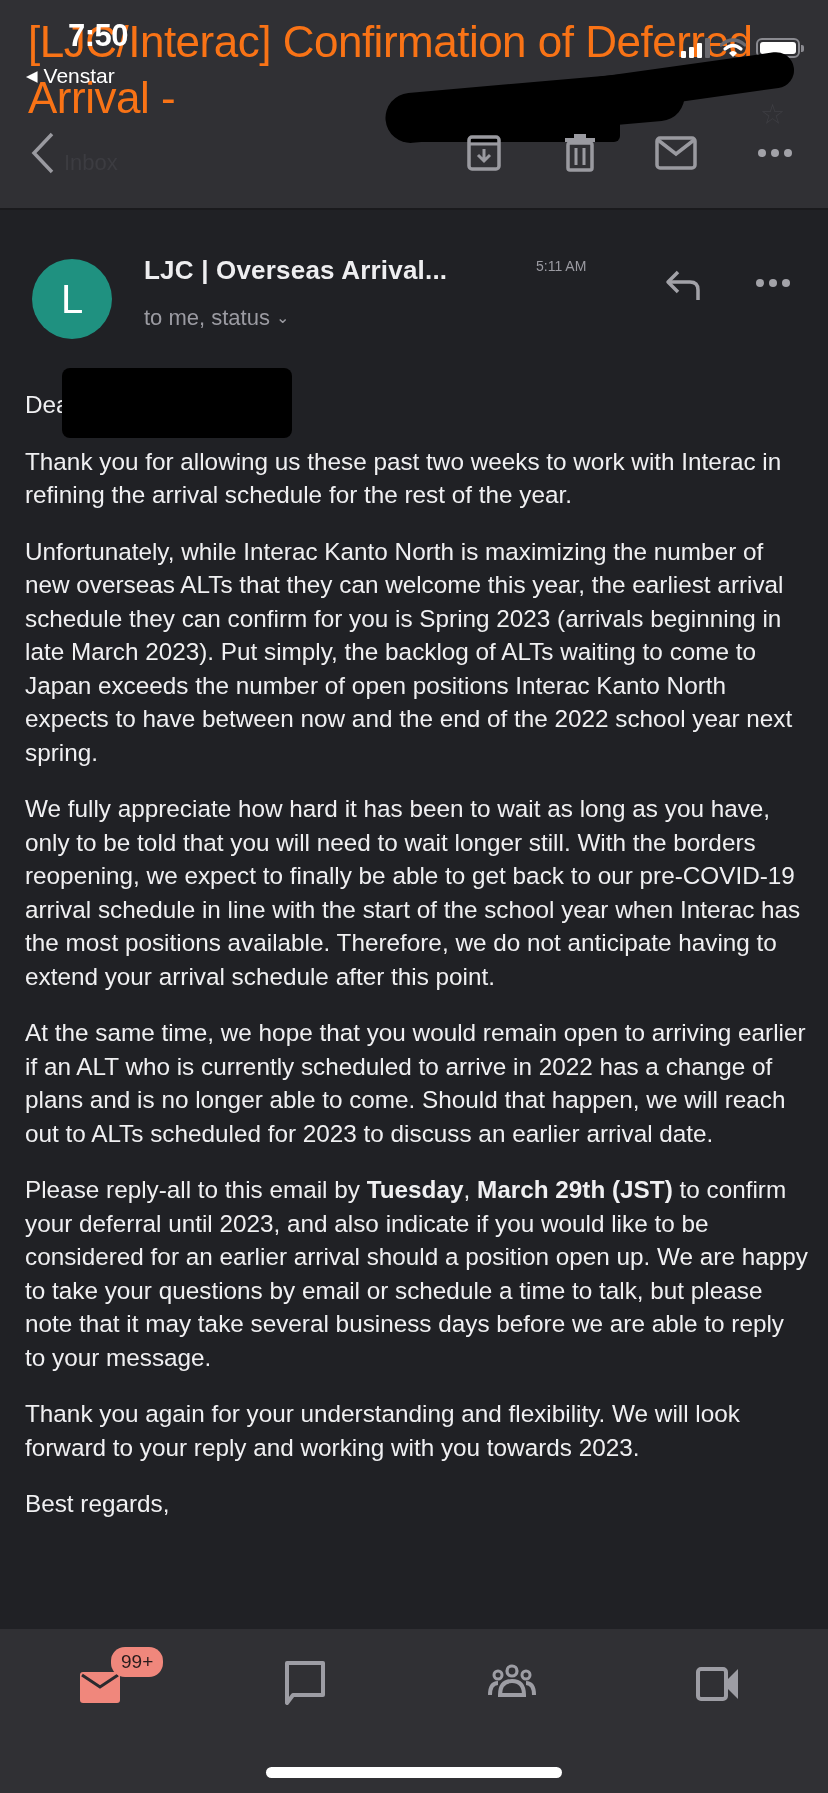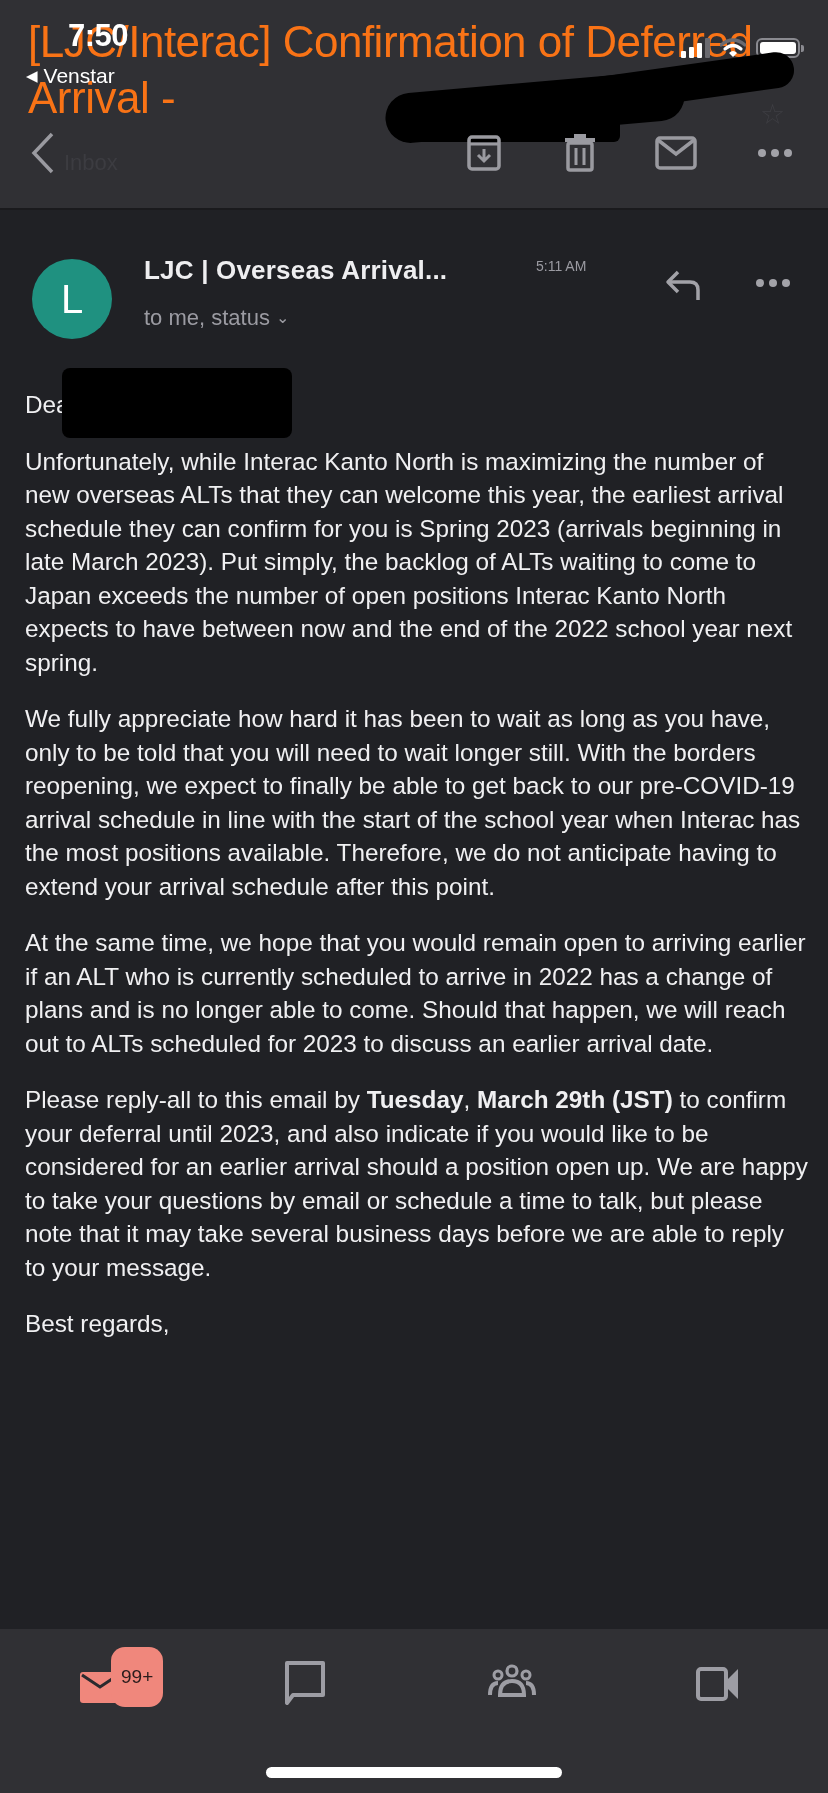--- a/index.html
+++ b/index.html
@@ -85,21 +85,21 @@
     .body b { font-weight: bold; }
     .greet-redact { position: absolute; left: 62px; top: 368px; width: 230px; height: 70px; background: #000; border-radius: 8px; }
 
     
     .bottombar {
       position: absolute; left: 0; top: 1629px; width: 828px; height: 164px;
       background: #303034;
     }
     .nav-item { position: absolute; top: 30px; width: 60px; height: 50px; }
     .badge {
-      position: absolute; left: 111px; top: 1647px; height: 28px; padding: 16px 10px;
+      position: absolute; left: 111px; top: 1647px; height: 28px; padding: 1px 10px;
       background: #f0877c; color: #2a1c1c; border-radius: 14px;
       font-size: 19px; line-height: 28px;
     }
     .home-indicator {
       position: absolute; left: 266px; top: 1767px; width: 296px; height: 11px;
       background: #fff; border-radius: 6px;
     }
   </style>
 </head>
 <body>
@@ -174,24 +174,26 @@
   <path d="M5 14 L26 14 Q34 14 34 22 L34 32" fill="none" stroke="#a2a2a8" stroke-width="3.5"></path>
 </svg>
 <div class="dots" style="left:756px;top:279px;">
   <span></span>
     <span></span>
     <span></span>
 </div>
 
 <div class="body">
   <p>Dea</p>
+  <p>Thank you for allowing us these past two weeks to work with Interac in refining the arrival schedule for the rest of the year.</p>
   <p>Unfortunately, while Interac Kanto North is maximizing the number of new overseas ALTs that they can welcome this year, the earliest arrival schedule they can confirm for you is Spring 2023 (arrivals beginning in late March 2023). Put simply, the backlog of ALTs waiting to come to Japan exceeds the number of open positions Interac Kanto North expects to have between now and the end of the 2022 school year next spring.</p>
   <p>We fully appreciate how hard it has been to wait as long as you have, only to be told that you will need to wait longer still. With the borders reopening, we expect to finally be able to get back to our pre-COVID-19 arrival schedule in line with the start of the school year when Interac has the most positions available. Therefore, we do not anticipate having to extend your arrival schedule after this point.</p>
   <p>At the same time, we hope that you would remain open to arriving earlier if an ALT who is currently scheduled to arrive in 2022 has a change of plans and is no longer able to come. Should that happen, we will reach out to ALTs scheduled for 2023 to discuss an earlier arrival date.</p>
   <p><span>Please reply-all to this email by </span><b>Tuesday</b><span>, </span><b>March 29th (JST)</b><span> to confirm your deferral until 2023, and also indicate if you would like to be considered for an earlier arrival should a position open up. We are happy to take your questions by email or schedule a time to talk, but please note that it may take several business days before we are able to reply to your message.</span></p>
+  <p>Thank you again for your understanding and flexibility. We will look forward to your reply and working with you towards 2023.</p>
   <p>Best regards,</p>
 </div>
 <div class="greet-redact"></div>
 
 <div class="bottombar">
   <svg class="nav-item" style="left:78px;" viewBox="0 0 60 50">
     <rect x="2" y="13" width="40" height="31" rx="3" fill="#f0877c"></rect>
     <polyline points="4,16 22,28 40,16" fill="none" stroke="#2a2a2e" stroke-width="3"></polyline>
   </svg>
   <svg class="nav-item" style="left:283px;" viewBox="0 0 60 50">

